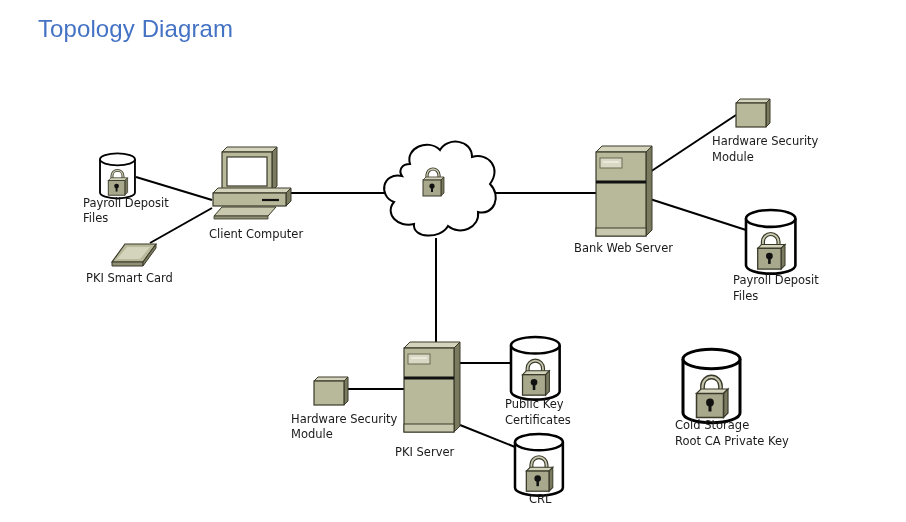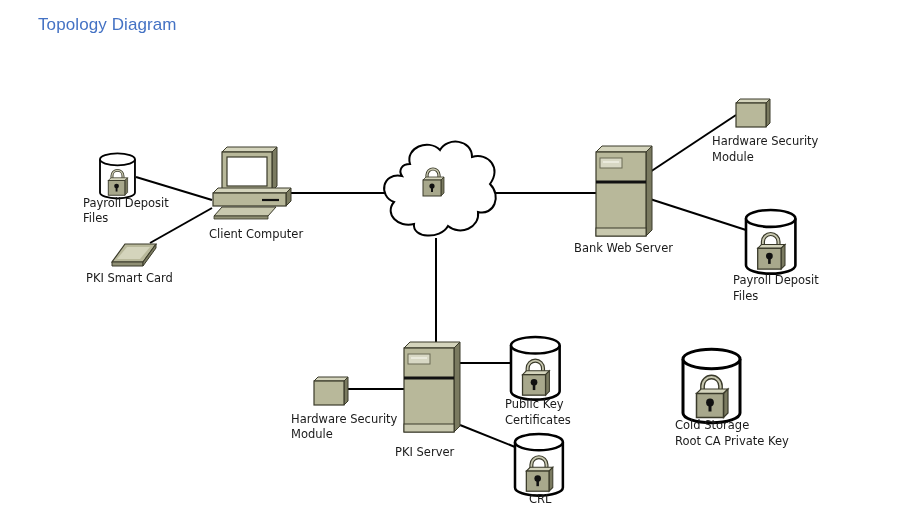--- a/index.html
+++ b/index.html
@@ -1,20 +1,20 @@
 <!DOCTYPE html>
 <html><head>
   <meta charset="utf-8">
   <style>
     html, body { margin: 0; padding: 0; background: #ffffff; }
     body { width: 906px; height: 522px; position: relative; overflow: hidden; font-family: "DejaVu Sans", sans-serif; }
     .page-title {
       position: absolute; left: 38px; top: 15px;
       font-family: "Liberation Sans", sans-serif;
-      font-size: 17px; color: #4472c4; letter-spacing: 0.1px;
+      font-size: 24px; color: #4472c4; letter-spacing: 0.1px;
     }
     svg.diagram { position: absolute; left: 0; top: 0; }
     .lbl { font-family: "DejaVu Sans", sans-serif; font-size: 11.5px; fill: #1a1a1a; }
     .link { stroke: #000; stroke-width: 2; fill: none; }
   </style>
 </head>
 <body>
 
 <div class="page-title">Topology Diagram</div>
 

